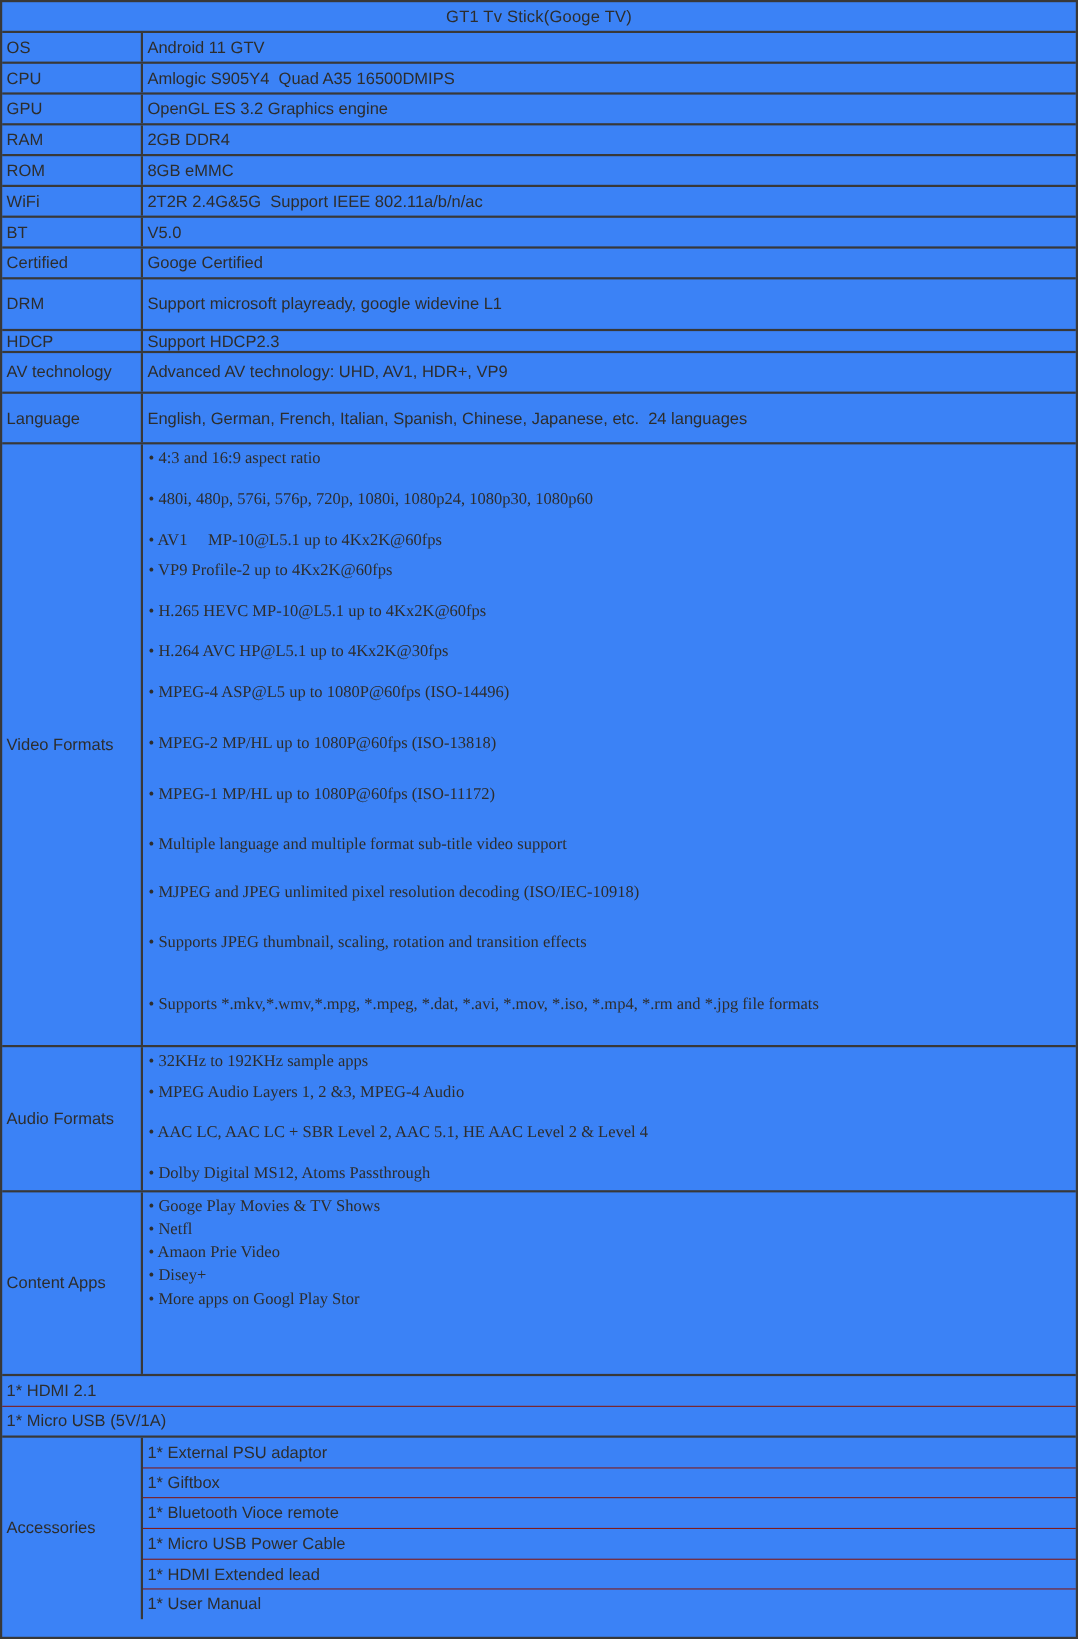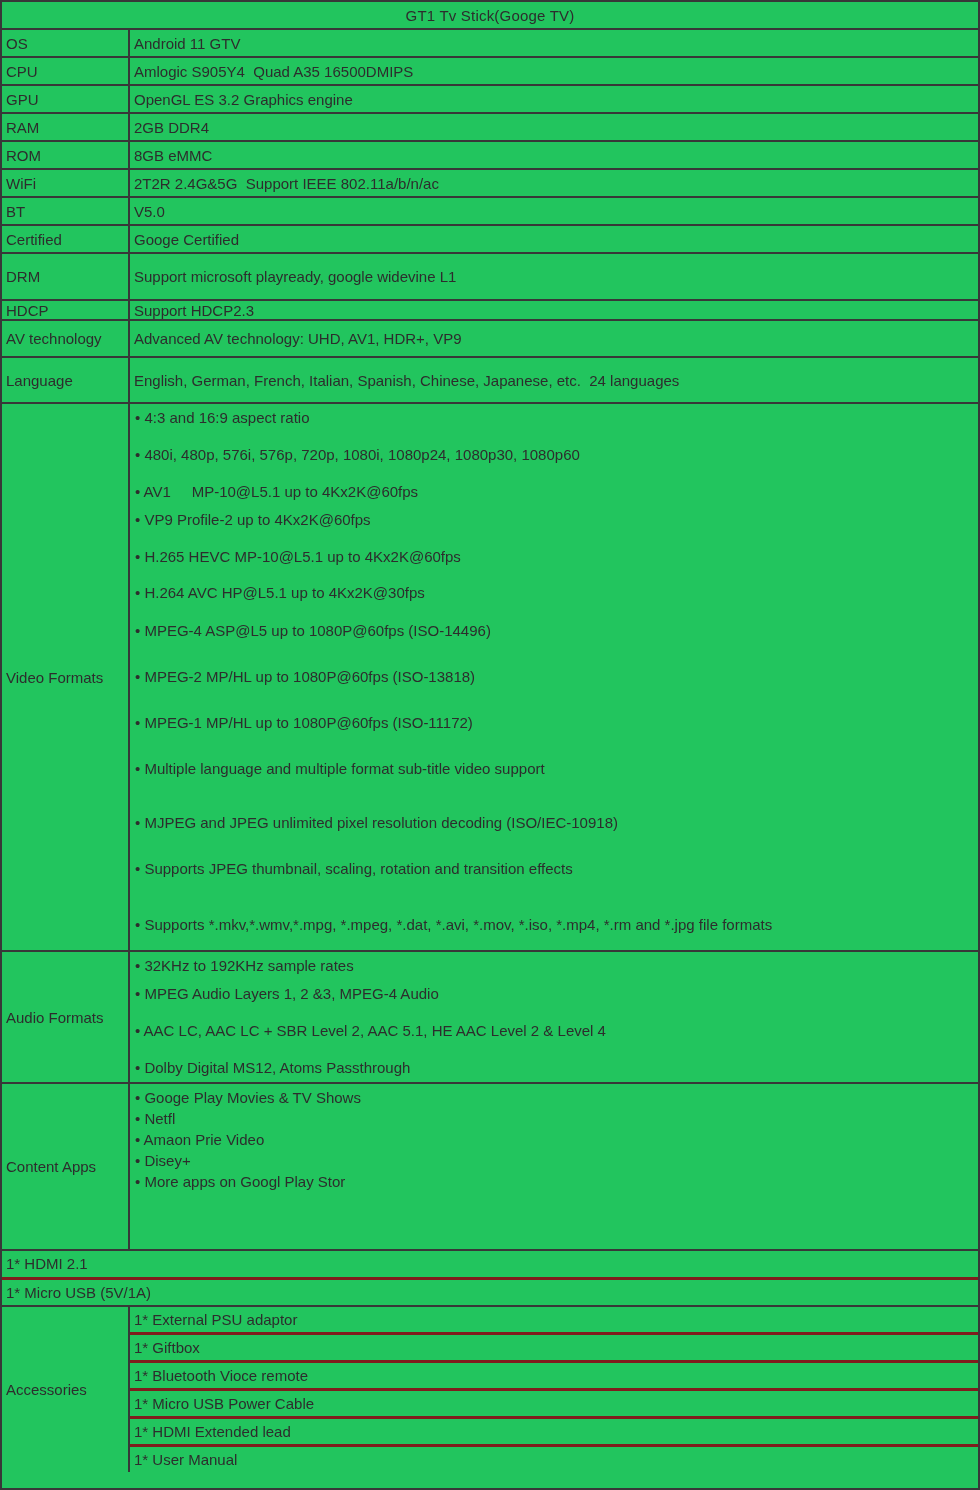--- a/index.html
+++ b/index.html
@@ -1,63 +1,63 @@
 <!DOCTYPE html>
 <html><head>
 <meta charset="utf-8">
 <style>
   html,body{margin:0;padding:0;background:#ffffff;}
   .spec-table{
     width:980px;height:1490px;box-sizing:border-box;
     border:2px solid #383838;
     font-family:"Liberation Sans","DejaVu Sans",sans-serif;
-    font-size:15px;color:#2d2d2d;background:#22c55e;
+    font-size:15px;color:#2d2d2d;background:#3b82f6;
   }
   .trow{display:flex;box-sizing:border-box;border-bottom:2px solid #383838;}
   .trow:last-child{border-bottom:none;}
   .title-row{
     height:28px;box-sizing:border-box;border-bottom:2px solid #383838;
     display:flex;align-items:center;justify-content:center;
     letter-spacing:0.2px;
   }
   .lbl{
     flex:0 0 128px;width:128px;box-sizing:border-box;
     border-right:2px solid #383838;
     display:flex;align-items:center;padding-left:4px;
   }
   .val{
     flex:1;display:flex;align-items:center;padding-left:4px;
     white-space:pre-wrap;
   }
   .h28{height:28px}.h47{height:47px}.h36{height:20px}.h37{height:37px}.h46{height:46px}
   .sec-video{height:548px}.sec-audio{height:132px}.sec-apps{height:167px}
   .sec-port{height:56px}.sec-acc{height:165px}
-  ul.bullets{list-style:none;margin:0;padding:3px 6px 0 5px;flex:1;}
+  ul.bullets{list-style:none;margin:0;padding:3px 6px 0 5px;flex:1;font-family:Liberation Serif, serif;}
   ul.bullets li{line-height:21px;white-space:pre-wrap;}
   ul.bullets li::before{content:"• ";}
   .video li:nth-child(2){margin-top:16px}
   .video li:nth-child(3){margin-top:16px}
   .video li:nth-child(4){margin-top:7px}
   .video li:nth-child(5){margin-top:16px}
   .video li:nth-child(6){margin-top:15px}
   .video li:nth-child(7){margin-top:17px}
   .video li:nth-child(8){margin-top:25px}
   .video li:nth-child(9){margin-top:25px}
   .video li:nth-child(10){margin-top:25px}
-  .video li:nth-child(11){margin-top:33px}
+  .video li:nth-child(11){margin-top:22px}
   .video li:nth-child(12){margin-top:25px}
   .video li:nth-child(13){margin-top:35px}
   .audio li:nth-child(2){margin-top:7px}
   .audio li:nth-child(3){margin-top:16px}
   .audio li:nth-child(4){margin-top:16px}
   .apps li{line-height:27.5px;}
   .subrows{flex:1;display:flex;flex-direction:column;}
   .subrow{
     flex:1;display:flex;align-items:center;padding-left:4px;
-    border-bottom:3px solid #7f1d1d;white-space:pre-wrap;
+    border-bottom:1px solid #7f1d1d;white-space:pre-wrap;
   }
   .subrow:last-child{border-bottom:none;text-align:right;}
 </style>
 </head>
 <body>
 
 <div class="spec-table">
 
   <div class="title-row">GT1 Tv Stick(Googe TV)</div>
 
@@ -125,21 +125,21 @@
       <li>Multiple language and multiple format sub-title video support</li>
       <li>MJPEG and JPEG unlimited pixel resolution decoding (ISO/IEC-10918)</li>
       <li>Supports JPEG thumbnail, scaling, rotation and transition effects</li>
       <li>Supports *.mkv,*.wmv,*.mpg, *.mpeg, *.dat, *.avi, *.mov, *.iso, *.mp4, *.rm and *.jpg file formats</li>
     </ul>
   </div>
 
   <div class="trow sec-audio">
     <div class="lbl">Audio Formats</div>
     <ul class="bullets audio">
-      <li>32KHz to 192KHz sample rates</li>
+      <li>32KHz to 192KHz sample apps</li>
       <li>MPEG Audio Layers 1, 2 &amp;3, MPEG-4 Audio</li>
       <li>AAC LC, AAC LC + SBR Level 2, AAC 5.1, HE AAC Level 2 &amp; Level 4</li>
       <li>Dolby Digital MS12, Atoms Passthrough</li>
     </ul>
   </div>
 
   <div class="trow sec-apps">
     <div class="lbl">Content Apps</div>
     <ul class="bullets apps">
       <li>Googe Play Movies &amp; TV Shows</li>

